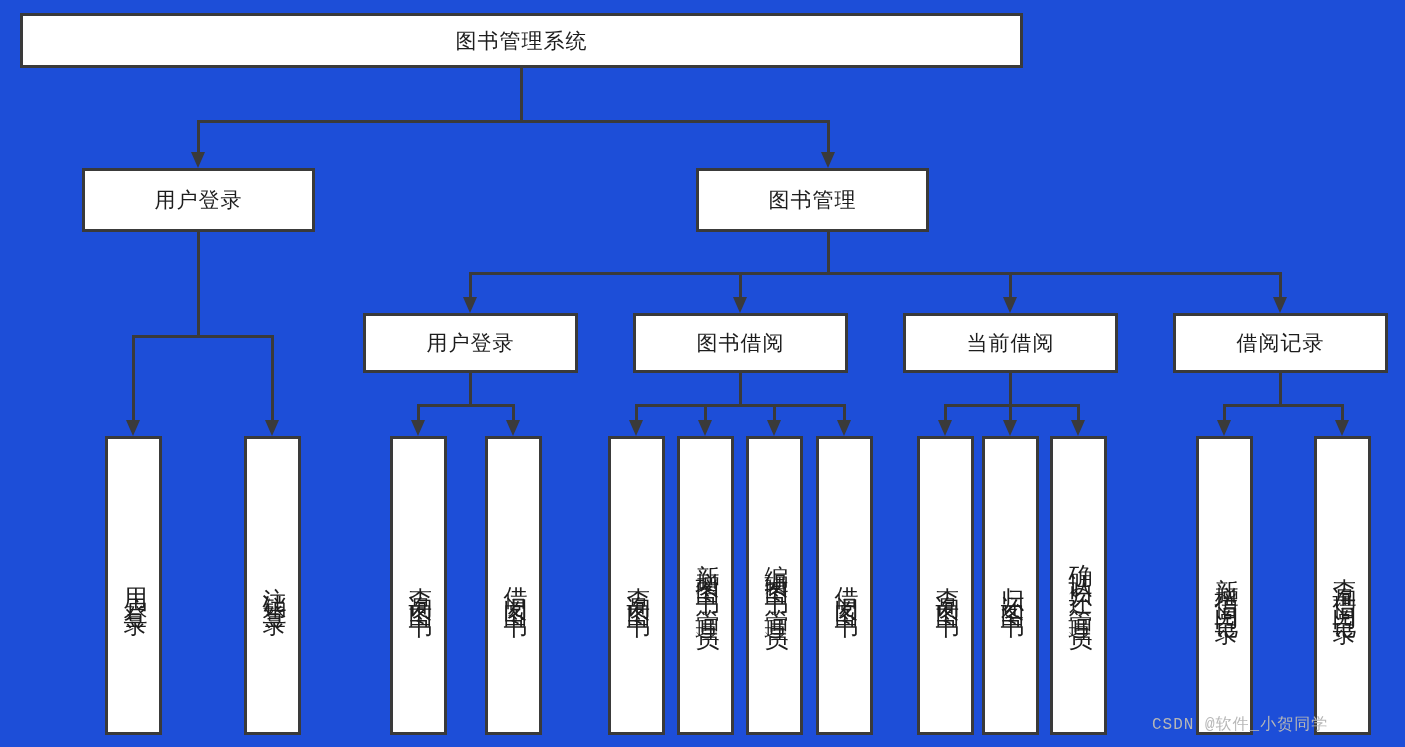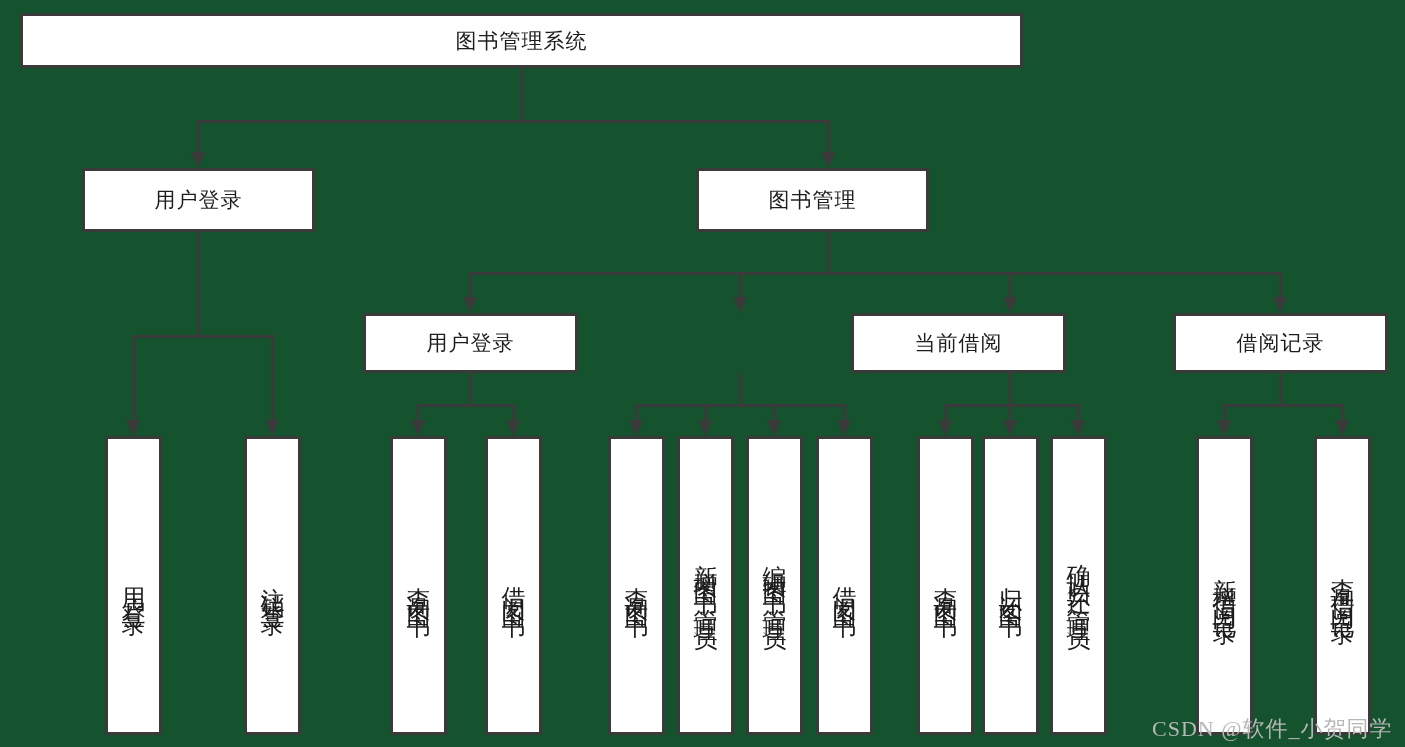--- a/index.html
+++ b/index.html
@@ -1,39 +1,39 @@
 <!DOCTYPE html>
 <html><head>
 <meta charset="utf-8">
 <style>
   html,body { margin:0; padding:0; background:#ffffff; }
   .canvas {
-    position:relative; width:1405px; height:747px; background:#14532d;
-    font-family:Liberation Serif, serif; overflow:hidden;
+    position:relative; width:1405px; height:747px; background:#1d4ed8;
+    font-family:Liberation Mono, monospace; overflow:hidden;
   }
   .box {
     position:absolute; box-sizing:border-box; background:#ffffff;
     border:3px solid #3a3a3a; display:flex; align-items:center; justify-content:center;
     color:#1d1d1d;
   }
   .hbox { font-size:21px; letter-spacing:1px; }
   .vbox {
     writing-mode:vertical-rl; text-orientation:mixed;
     font-size:24px; letter-spacing:9px; line-height:1;
   }
   .vline, .hline { position:absolute; background:#3a3a3a; }
   .vline { width:3px; }
   .hline { height:3px; }
   .arrow {
     position:absolute; width:0; height:0;
     border-left:7px solid transparent; border-right:7px solid transparent;
     border-top:16px solid #3a3a3a;
   }
   .watermark {
-    position:absolute; left:1152px; top:714px; font-size:22px;
+    position:absolute; left:1152px; top:714px; font-size:16px;
     color:#b7b7b7; z-index:5; white-space:nowrap; letter-spacing:1px;
   }
 </style>
 </head>
 <body>
 
 <div class="canvas">
 
   <div class="box hbox" style="left:20px; top:13px; width:1003px; height:55px;">
     <span>图书管理系统</span>
@@ -42,21 +42,24 @@
   <div class="box hbox" style="left:82px; top:168px; width:233px; height:64px;">
     <span>用户登录</span>
   </div>
   <div class="box hbox" style="left:696px; top:168px; width:233px; height:64px;">
     <span>图书管理</span>
   </div>
 
   <div class="box hbox" style="left:363px; top:313px; width:215px; height:60px;">
     <span>用户登录</span>
   </div>
-  <div class="box hbox" style="left:851px; top:313px; width:215px; height:60px;">
+  <div class="box hbox" style="left:633px; top:313px; width:215px; height:60px;">
+    <span>图书借阅</span>
+  </div>
+  <div class="box hbox" style="left:903px; top:313px; width:215px; height:60px;">
     <span>当前借阅</span>
   </div>
   <div class="box hbox" style="left:1173px; top:313px; width:215px; height:60px;">
     <span>借阅记录</span>
   </div>
 
   <div class="box vbox" style="left:105px; top:436px; width:57px; height:299px;">
     <span>用户登录</span>
   </div>
   <div class="box vbox" style="left:244px; top:436px; width:57px; height:299px;">

